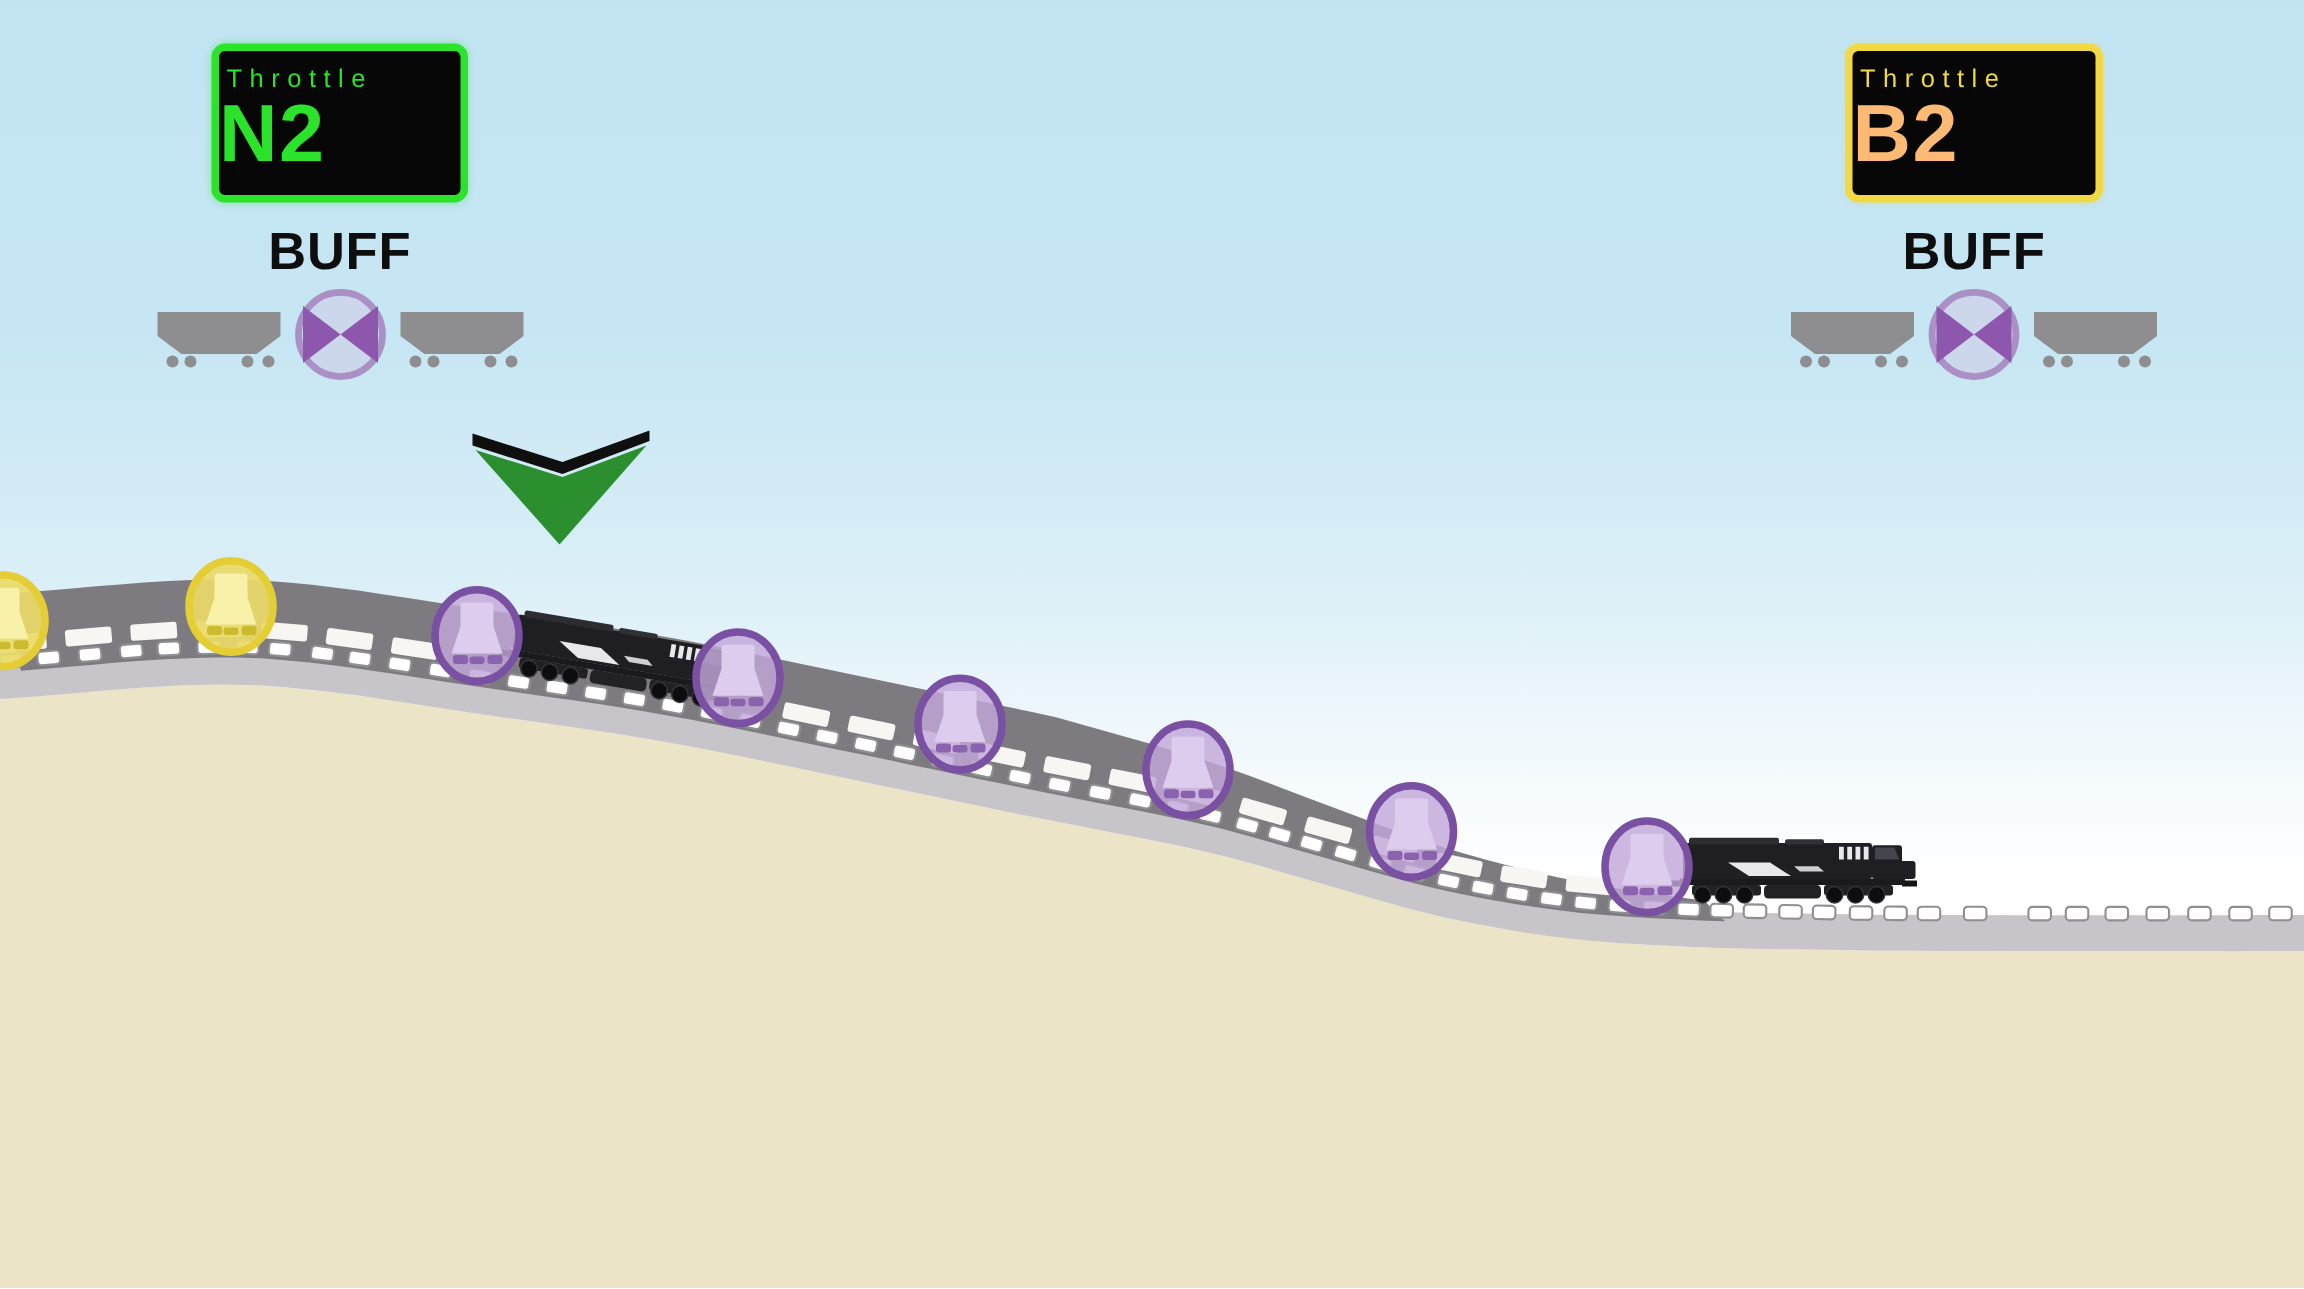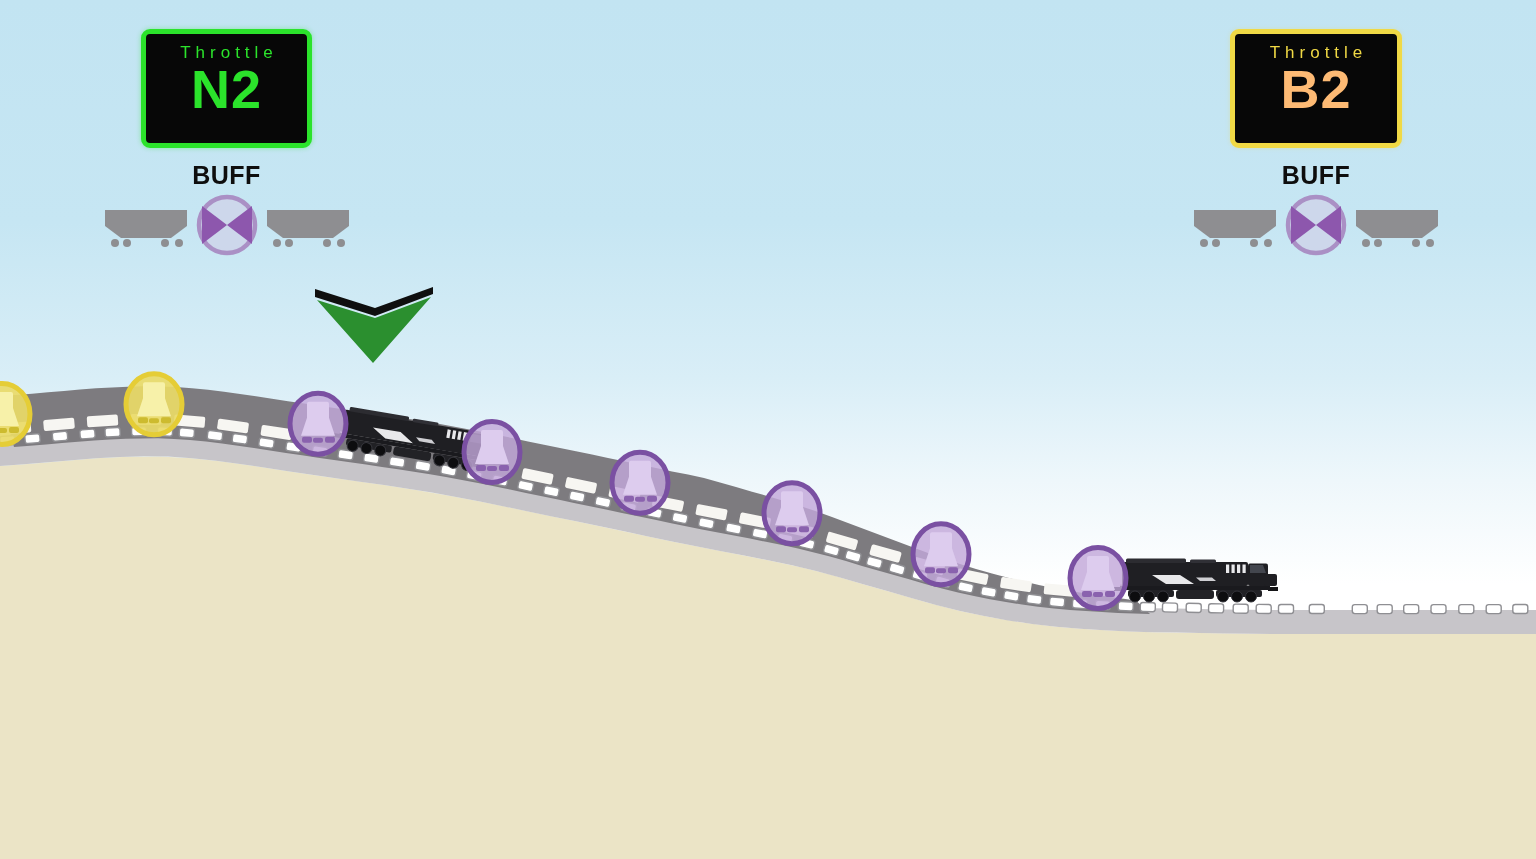--- a/index.html
+++ b/index.html
@@ -5,26 +5,26 @@
   html,body{margin:0;padding:0;background:#ffffff;font-family:"Liberation Sans",sans-serif;}
   #stage{
     position:relative;width:1536px;height:859px;overflow:hidden;
     background:linear-gradient(to bottom,#c2e4f2 0%,#c6e6f3 26%,#d9eef7 44%,#eef7fb 56%,#ffffff 68%,#ffffff 100%);
   }
   #scene{position:absolute;left:0;top:0;}
   .hud-col{position:absolute;top:29px;display:flex;flex-direction:column;align-items:center;}
   #hud-left{left:141px;width:171px;}
   #hud-right{left:1230px;width:172px;}
   .panel{
-    width:100%;box-sizing:border-box;height:119px;background:#070707;
-    border:5px solid #2be32b;border-radius:9px;text-align:center;
+    width:100%;box-sizing:border-box;height:106px;background:#070707;
+    border:5px solid #2be32b;border-radius:9px;
   }
   .plabel{font-size:17px;letter-spacing:5px;padding-left:5px;margin-top:9px;font-weight:400;}
   .pvalue{font-size:54px;font-weight:bold;line-height:53px;margin-top:0px;letter-spacing:1px;}
-  .force{font-size:25px;font-weight:bold;color:#0e0e0e;margin-top:13px;letter-spacing:0.5px;}
+  .force{font-size:35px;font-weight:bold;color:#0e0e0e;margin-top:13px;letter-spacing:0.5px;}
   .icons{display:flex;align-items:center;gap:5px;margin-top:3px;}
   .icons svg{display:block;flex:0 0 auto;}
 </style>
 </head>
 <body>
 
 <div id="stage">
 
   <svg id="scene" width="1536" height="859" viewBox="0 0 1536 859">
     <defs>

